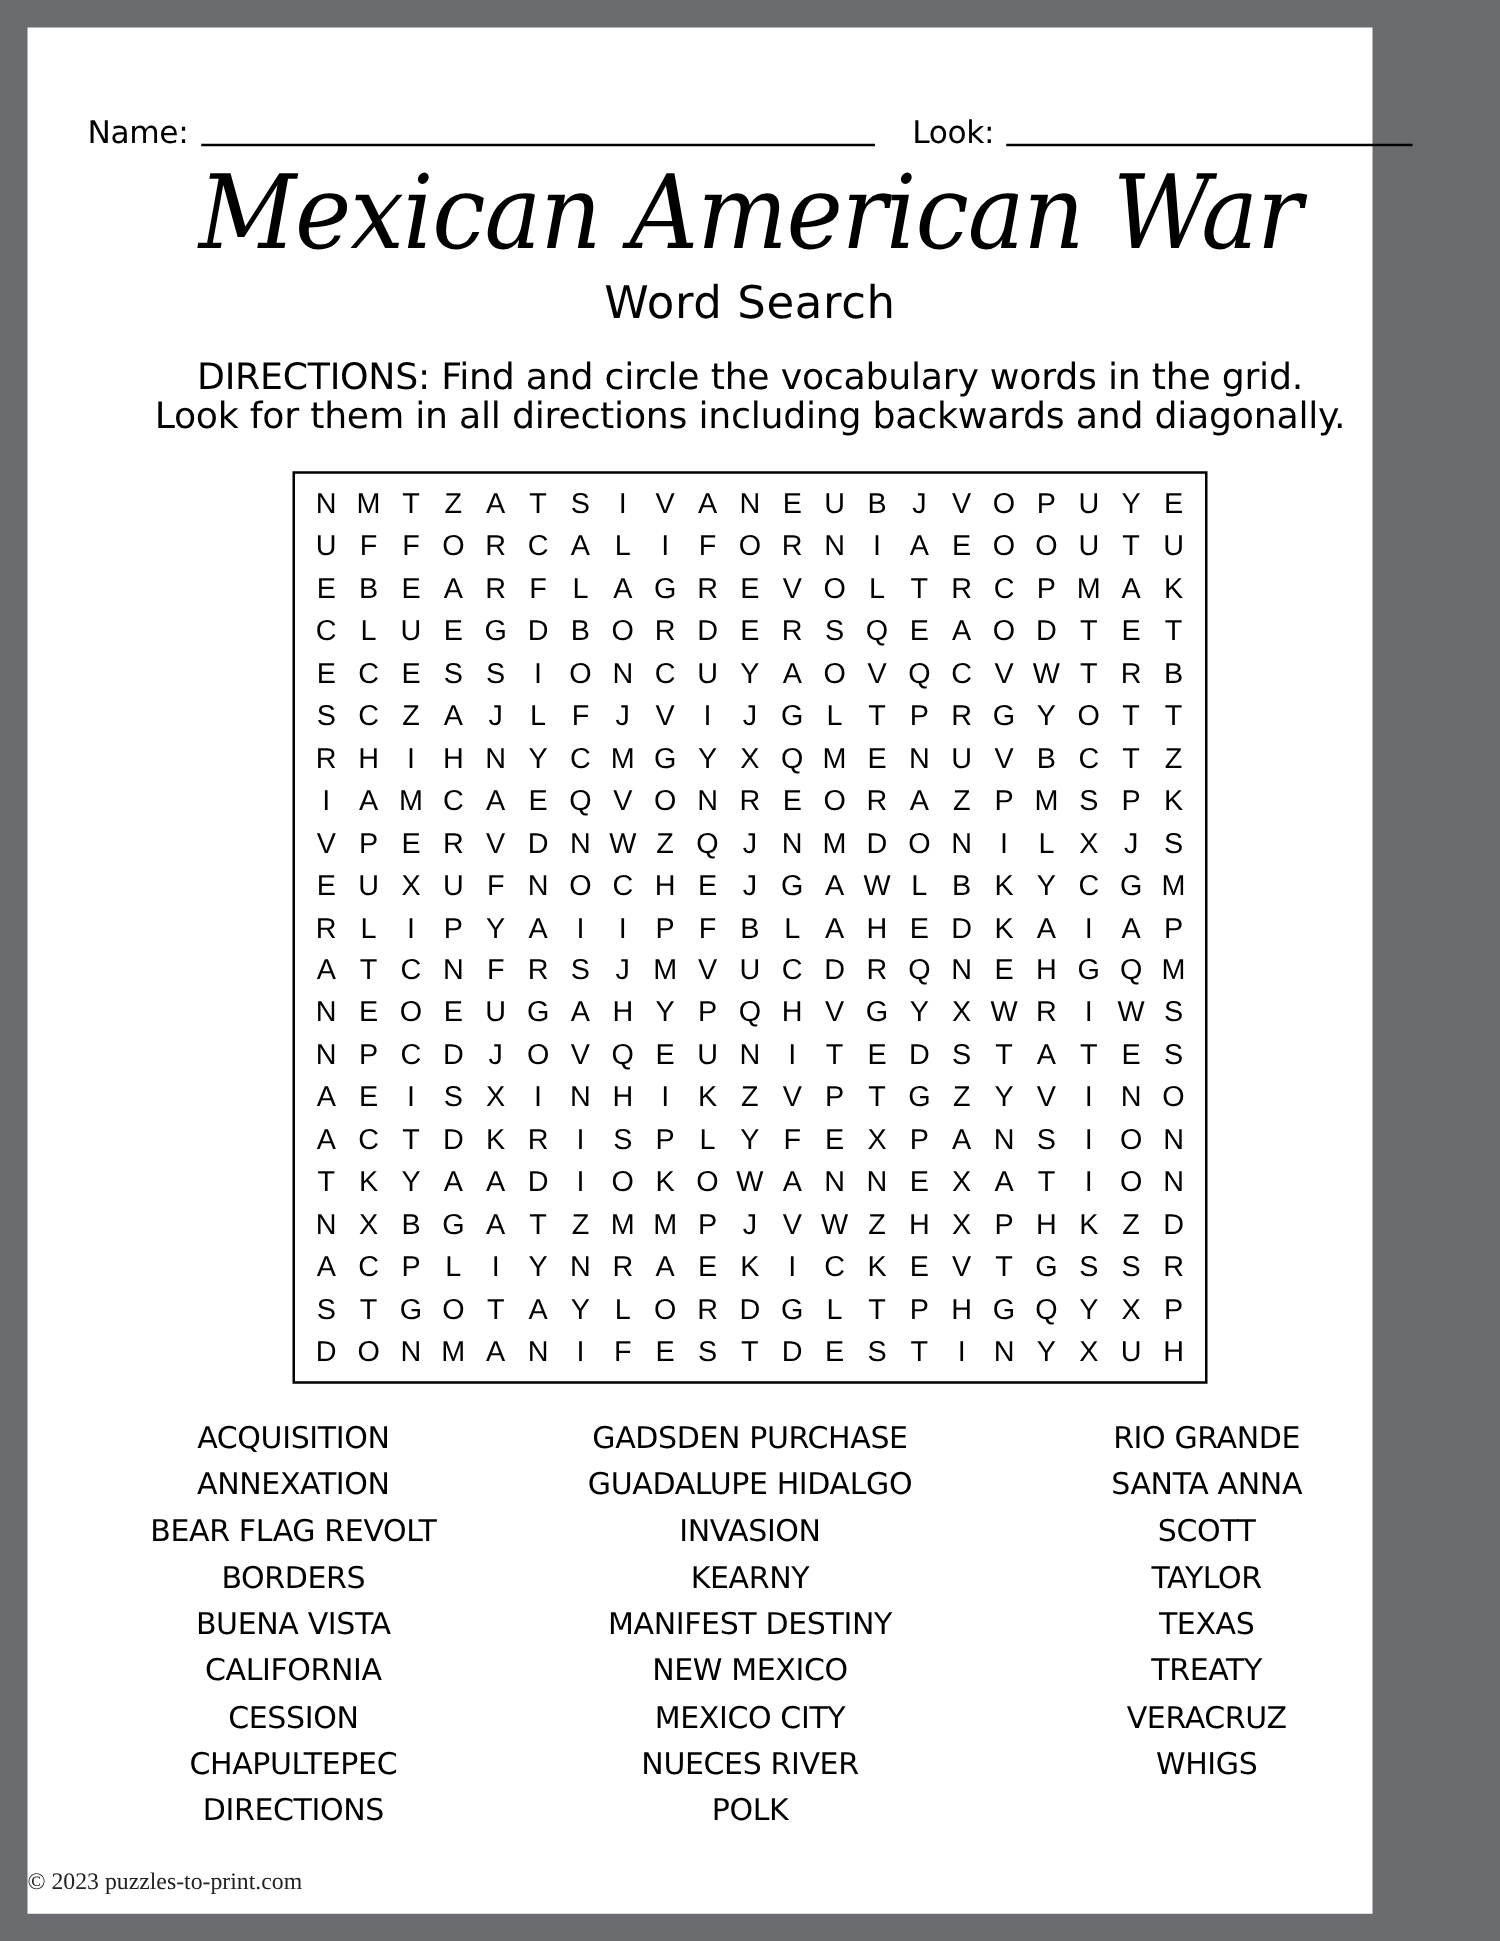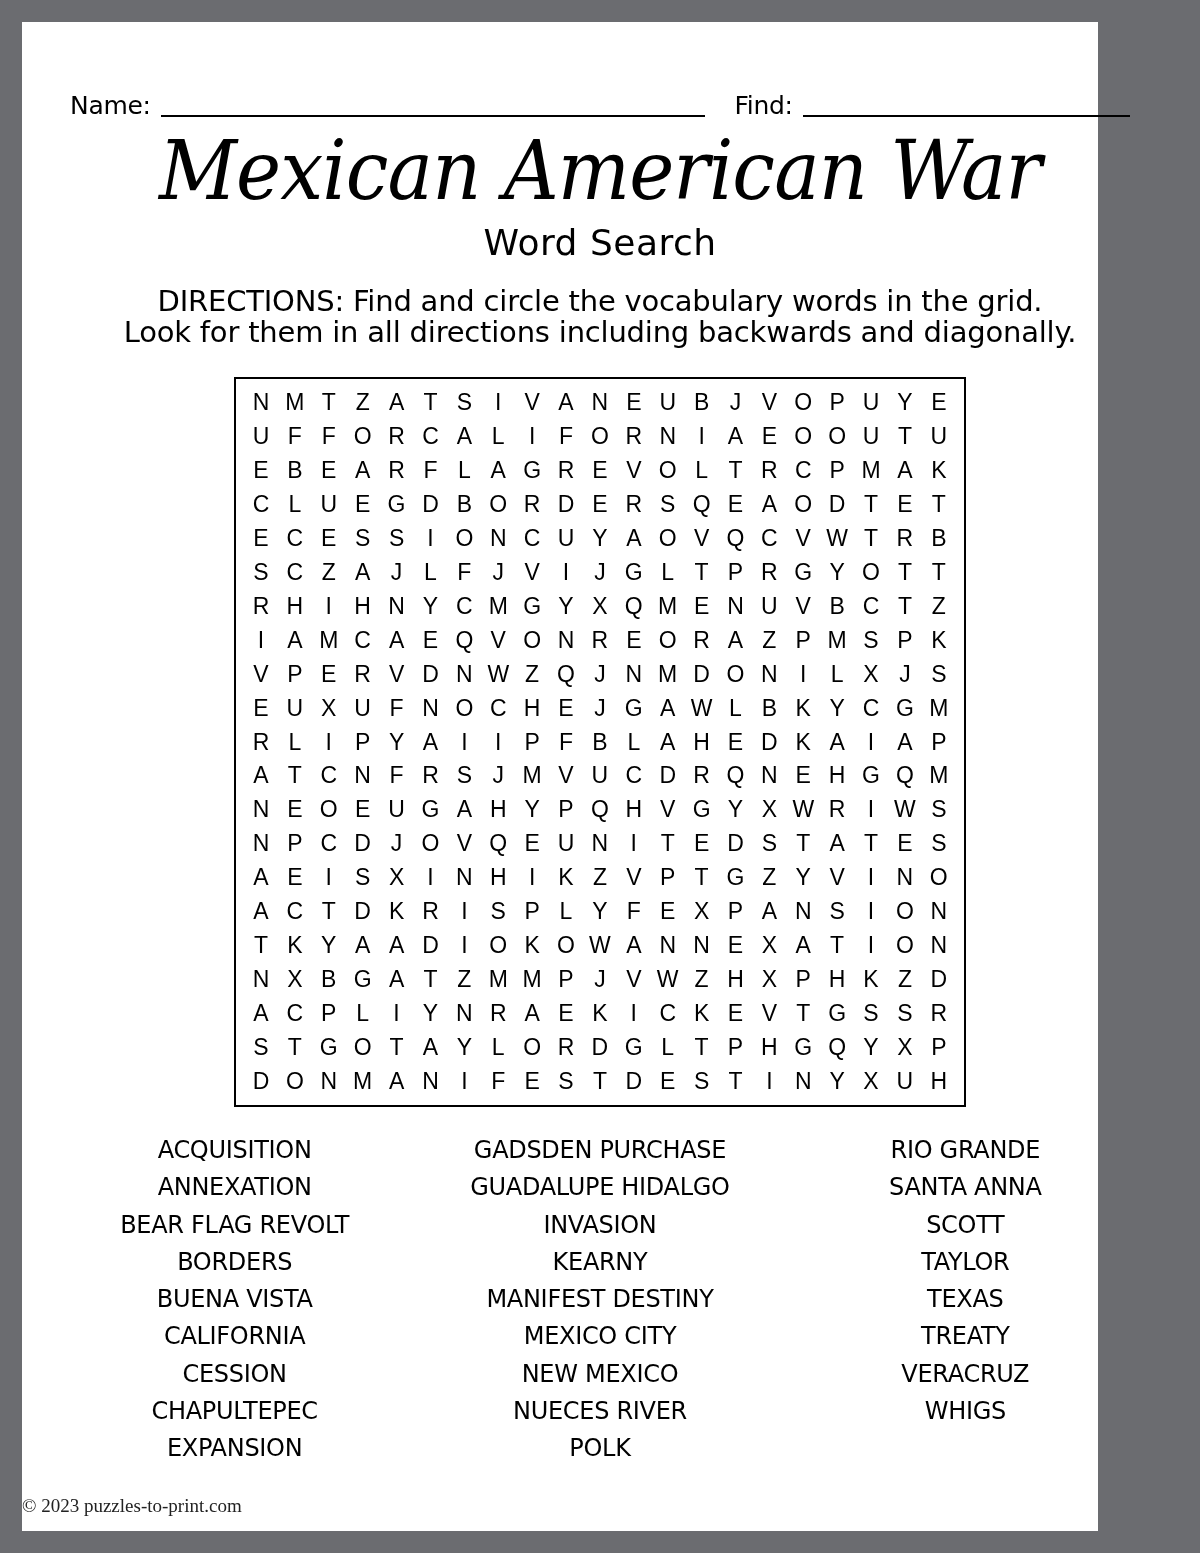--- a/index.html
+++ b/index.html
@@ -166,21 +166,21 @@
 </style>
 </head>
 <body>
 
 <div id="page">
 
   <div class="namedate">
     <span class="nd-label">Name:</span>
     <span class="nd-rule name"></span>
     <span class="nd-gap"></span>
-    <span class="nd-label">Find:</span>
+    <span class="nd-label">Look:</span>
     <span class="nd-rule date"></span>
   </div>
 
   <div class="title">Mexican American War</div>
   <div class="subtitle">Word Search</div>
 
   <div class="directions">
     <span class="dline">DIRECTIONS:  Find and circle the vocabulary words in the grid.</span>
     <span class="dline">Look for them in all directions including backwards and diagonally.</span>
   </div>
@@ -676,30 +676,30 @@
   <div id="wordlist">
       <div class="wl-col">
         <div class="wl-word">ACQUISITION</div>
         <div class="wl-word">ANNEXATION</div>
         <div class="wl-word">BEAR FLAG REVOLT</div>
         <div class="wl-word">BORDERS</div>
         <div class="wl-word">BUENA VISTA</div>
         <div class="wl-word">CALIFORNIA</div>
         <div class="wl-word">CESSION</div>
         <div class="wl-word">CHAPULTEPEC</div>
-        <div class="wl-word">EXPANSION</div>
+        <div class="wl-word">DIRECTIONS</div>
       </div>
       <div class="wl-col">
         <div class="wl-word">GADSDEN PURCHASE</div>
         <div class="wl-word">GUADALUPE HIDALGO</div>
         <div class="wl-word">INVASION</div>
         <div class="wl-word">KEARNY</div>
         <div class="wl-word">MANIFEST DESTINY</div>
+        <div class="wl-word">NEW MEXICO</div>
         <div class="wl-word">MEXICO CITY</div>
-        <div class="wl-word">NEW MEXICO</div>
         <div class="wl-word">NUECES RIVER</div>
         <div class="wl-word">POLK</div>
       </div>
       <div class="wl-col">
         <div class="wl-word">RIO GRANDE</div>
         <div class="wl-word">SANTA ANNA</div>
         <div class="wl-word">SCOTT</div>
         <div class="wl-word">TAYLOR</div>
         <div class="wl-word">TEXAS</div>
         <div class="wl-word">TREATY</div>

